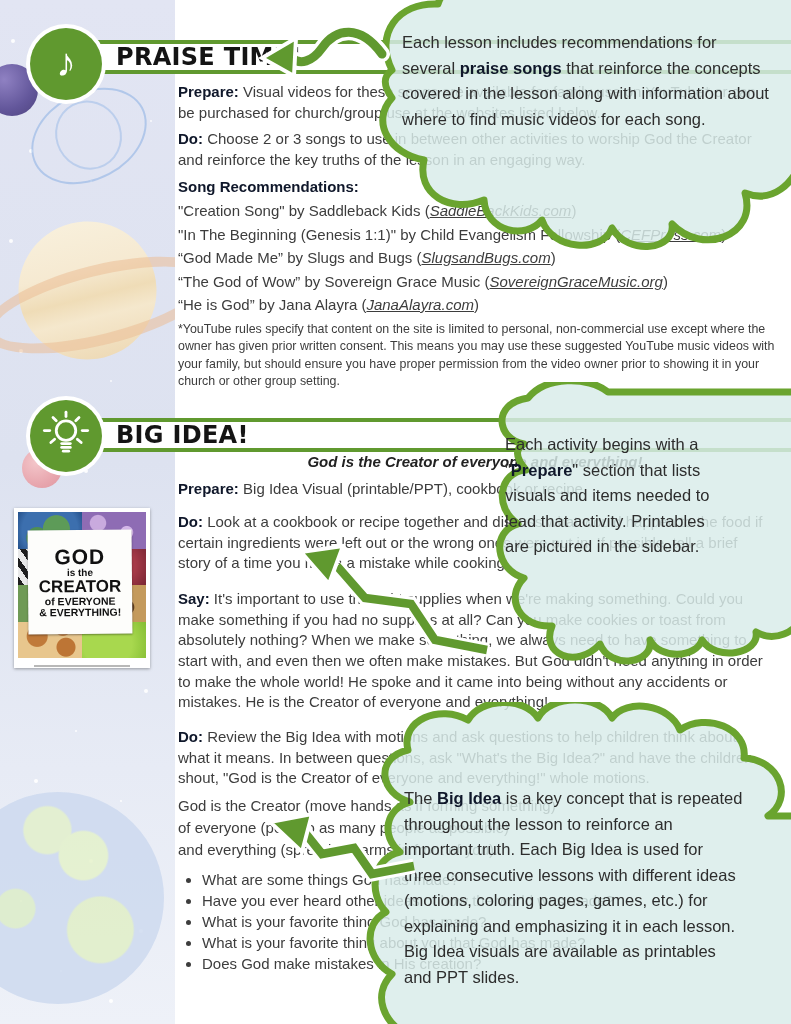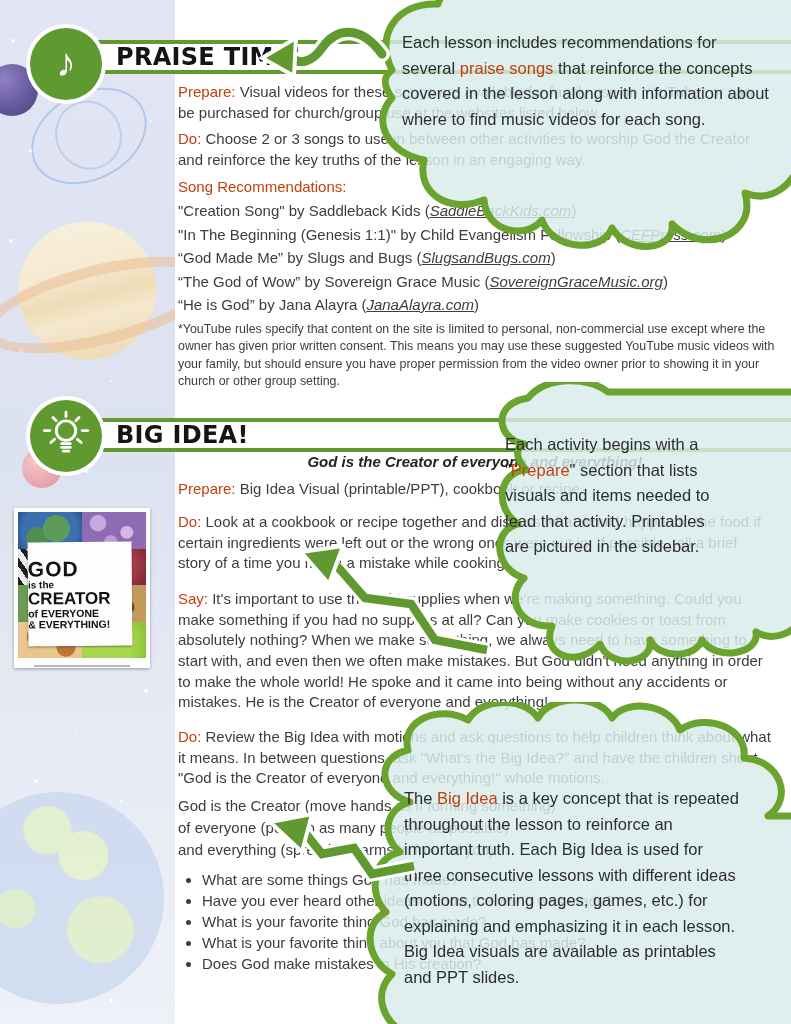--- a/index.html
+++ b/index.html
@@ -56,39 +56,39 @@
            radial-gradient(circle at 40% 80%,#fdfdf0 0 4px,transparent 5px),
            radial-gradient(circle at 85% 25%,#ffffff 0 4px,transparent 5px),#6f9a55;}
   .t-leopard{background:radial-gradient(circle at 30% 35%,#64401c 0 6px,transparent 7px),
            radial-gradient(circle at 70% 60%,#5e3d1f 0 7px,transparent 8px),
            radial-gradient(circle at 50% 15%,#6b4523 0 5px,transparent 6px),#c49a5c;}
   .t-giraffe{background:radial-gradient(circle at 30% 40%,#c07a3a 0 10px,transparent 11px),
            radial-gradient(circle at 75% 70%,#bd7535 0 9px,transparent 10px),
            radial-gradient(circle at 70% 15%,#c57e3d 0 8px,transparent 9px),#e8c68d;}
   .t-apple{background:radial-gradient(circle at 40% 60%,#a8d84e 0 55%,#84bd33 100%);}
   .poster-card{position:absolute;left:14px;top:22px;width:104px;height:104px;background:#fdfdfb;
-      box-shadow:0 1px 2px rgba(0,0,0,.4);display:flex;flex-direction:column;align-items:flex-start;justify-content:center;
-      text-align:center;color:#111;transform:rotate(-.5deg);line-height:1.05;margin-top:12px;}
+      box-shadow:0 1px 2px rgba(0,0,0,.4);display:flex;flex-direction:column;align-items:center;justify-content:center;
+      text-align:center;color:#111;transform:rotate(-.5deg);line-height:1.05;}
   .pc1{font-size:21px;font-weight:800;letter-spacing:1px;}
   .pc2{font-size:10px;font-weight:700;}
   .pc3{font-size:17px;font-weight:800;}
   .pc4{font-size:10.5px;font-weight:800;}
   .pc5{font-size:10.5px;font-weight:800;}
   .poster-caption{position:absolute;left:20px;bottom:1px;width:96px;height:2px;background:#b8b8b8;}
   
   .band{position:absolute;left:86px;width:705px;height:26px;background:#ffffff;
       border-top:4px solid #60992f;border-bottom:4px solid #60992f;z-index:2;}
   .band span{display:block;padding-left:30px;font-size:24px;font-weight:800;color:#141414;
       line-height:26px;letter-spacing:.3px;font-family:"DejaVu Sans","Liberation Sans",sans-serif;}
   .icon-circle{position:absolute;left:30px;width:72px;height:72px;border-radius:50%;background:#60992f;
       box-shadow:0 0 0 4px #ffffff;z-index:3;display:flex;align-items:center;justify-content:center;}
   .note-glyph{color:#fff;font-size:40px;line-height:1;transform:translateY(-2px);}
   
   .tblock{position:absolute;left:178px;width:594px;font-size:15px;line-height:1.38;z-index:1;}
-  .rb{font-weight:400;color:#c2410c;}
+  .rb{font-weight:700;color:#0f172a;}
   .ri{}
   .song-line{line-height:23.5px;}
   .song-link{font-style:italic;text-decoration:underline;cursor:pointer;}
   .footnote{font-size:12.4px;line-height:1.4;color:#3d3d3d;}
   .subtitle{font-weight:700;font-style:italic;text-align:center;color:#222;}
   ul.qlist{margin:0;padding-left:24px;}
   ul.qlist li{line-height:21px;}
   
   .cloud-svg{position:absolute;z-index:5;pointer-events:none;}
   .arrow-svg{position:absolute;z-index:7;pointer-events:none;}

